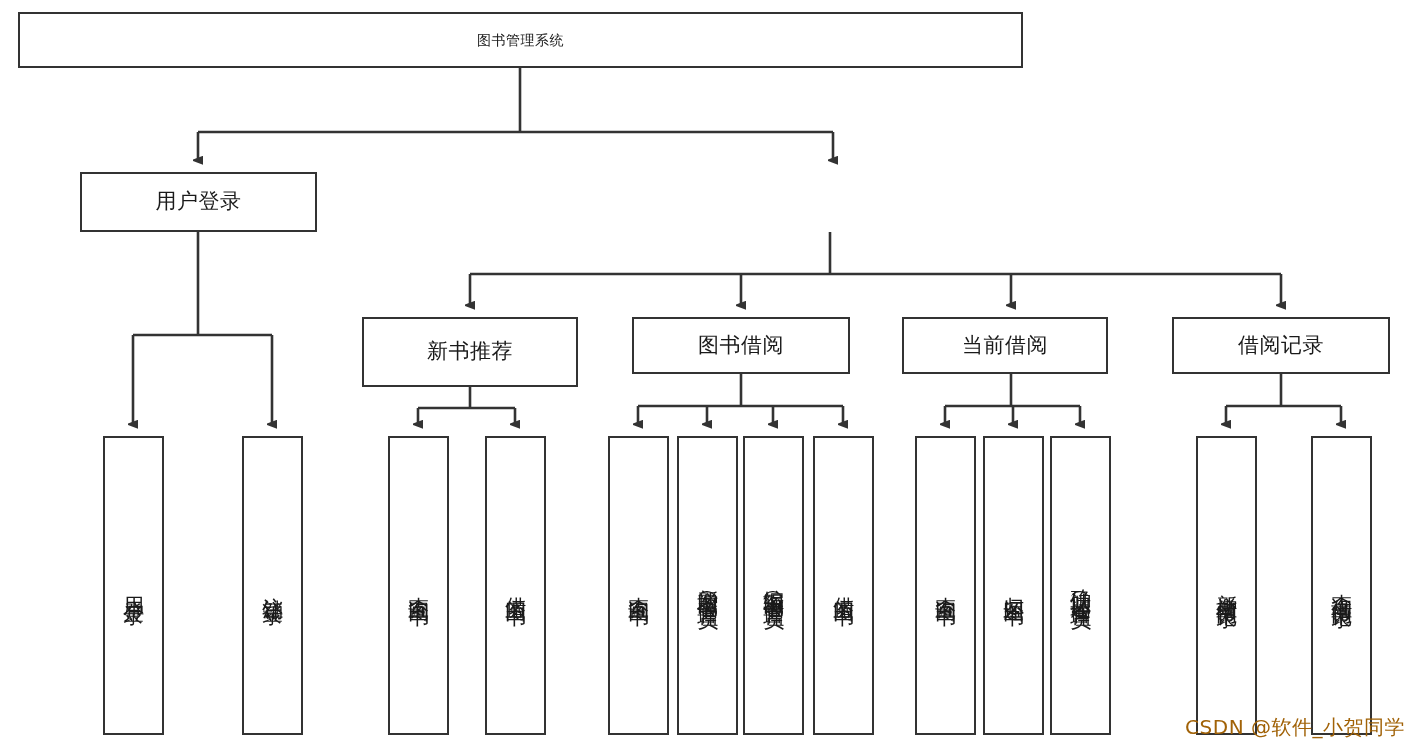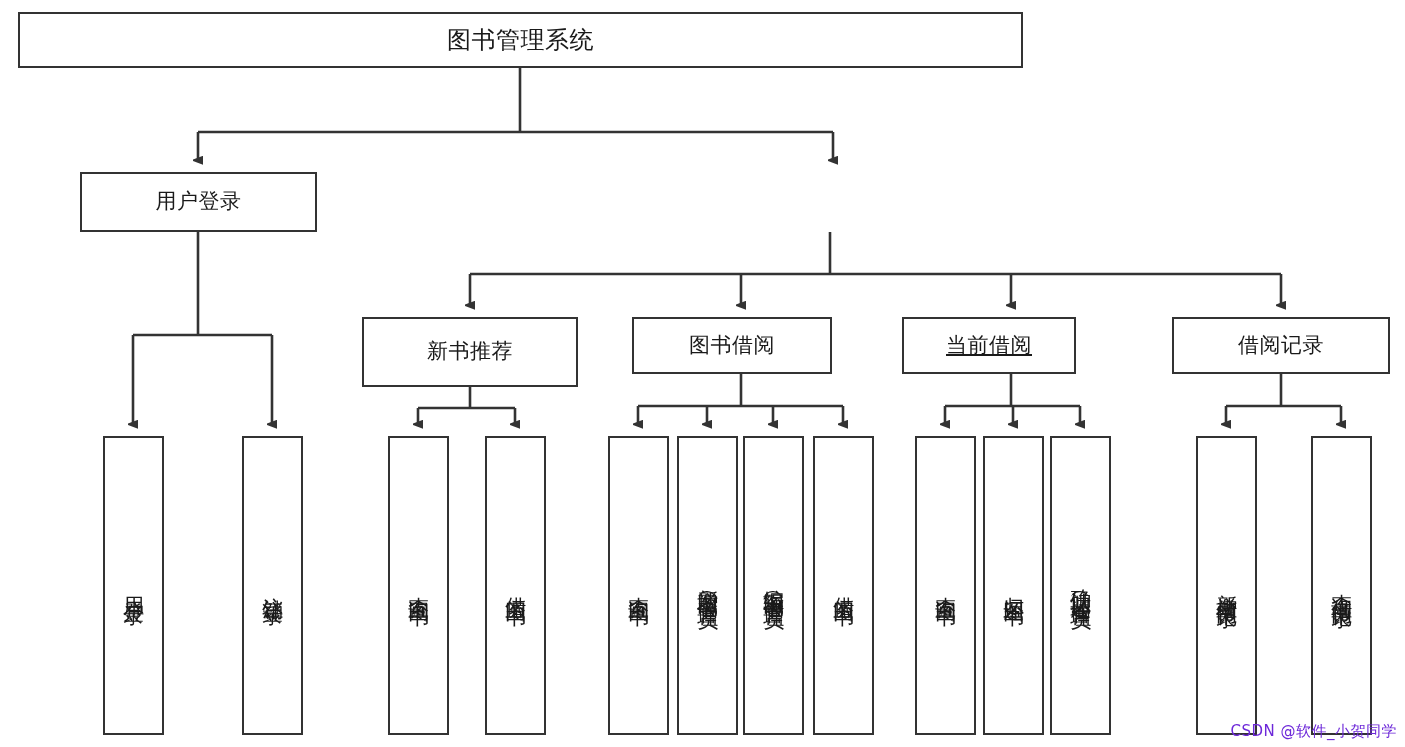--- a/index.html
+++ b/index.html
@@ -35,36 +35,36 @@
   }
   .node.vert {
     writing-mode: vertical-rl;
     text-orientation: upright;
     font-size: 21px;
     letter-spacing: 3px;
     line-height: 1.25;
     padding: 6px 0;
   }
   #root-node {
-    font-size: 24px;
+    font-size: 14px;
   }
   .edge-svg {
     position: absolute;
     left: 0;
     top: 0;
     width: 1405px;
     height: 747px;
     pointer-events: none;
   }
   .watermark {
     position: absolute;
-    right: 8px;
+    right: 0;
     bottom: 6px;
-    font-size: 15px;
-    color: #6d28d9;
+    font-size: 20px;
+    color: #a16207;
     white-space: nowrap;
     letter-spacing: 0.5px;
   }
 </style>
 </head>
 <body>
 
 <div id="canvas">
 
   <svg class="edge-svg" viewBox="0 0 1405 747">
@@ -115,22 +115,22 @@
       <path d="M1226,406 L1226,424" marker-end="url(#arrow)"></path>
       <path d="M1341,406 L1341,424" marker-end="url(#arrow)"></path>
     </g>
   </svg>
 
   <div class="node horiz" id="root-node" style="left: 18px; top: 12px; width: 1005px; height: 56px;">图书管理系统</div>
 
   <div class="node horiz" style="left: 80px; top: 172px; width: 237px; height: 60px;">用户登录</div>
 
   <div class="node horiz" style="left: 362px; top: 317px; width: 216px; height: 70px;">新书推荐</div>
-  <div class="node horiz" style="left: 632px; top: 317px; width: 200px; height: 57px;">图书借阅</div>
-  <div class="node horiz" style="left: 902px; top: 317px; width: 174px; height: 57px; text-decoration: underline;">当前借阅</div>
+  <div class="node horiz" style="left: 632px; top: 317px; width: 218px; height: 57px;">图书借阅</div>
+  <div class="node horiz" style="left: 902px; top: 317px; width: 206px; height: 57px;">当前借阅</div>
   <div class="node horiz" style="left: 1172px; top: 317px; width: 218px; height: 57px;">借阅记录</div>
 
   <div class="node vert" style="left: 103px; top: 436px; width: 61px; height: 299px;">用户登录</div>
   <div class="node vert" style="left: 242px; top: 436px; width: 61px; height: 299px;">注销登录</div>
   <div class="node vert" style="left: 388px; top: 436px; width: 61px; height: 299px;">查询图书</div>
   <div class="node vert" style="left: 485px; top: 436px; width: 61px; height: 299px;">借阅图书</div>
   <div class="node vert" style="left: 608px; top: 436px; width: 61px; height: 299px;">查询图书</div>
   <div class="node vert" style="left: 677px; top: 436px; width: 61px; height: 299px;">新增图书（管理员）</div>
   <div class="node vert" style="left: 743px; top: 436px; width: 61px; height: 299px;">编辑图书（管理员）</div>
   <div class="node vert" style="left: 813px; top: 436px; width: 61px; height: 299px;">借阅图书</div>

